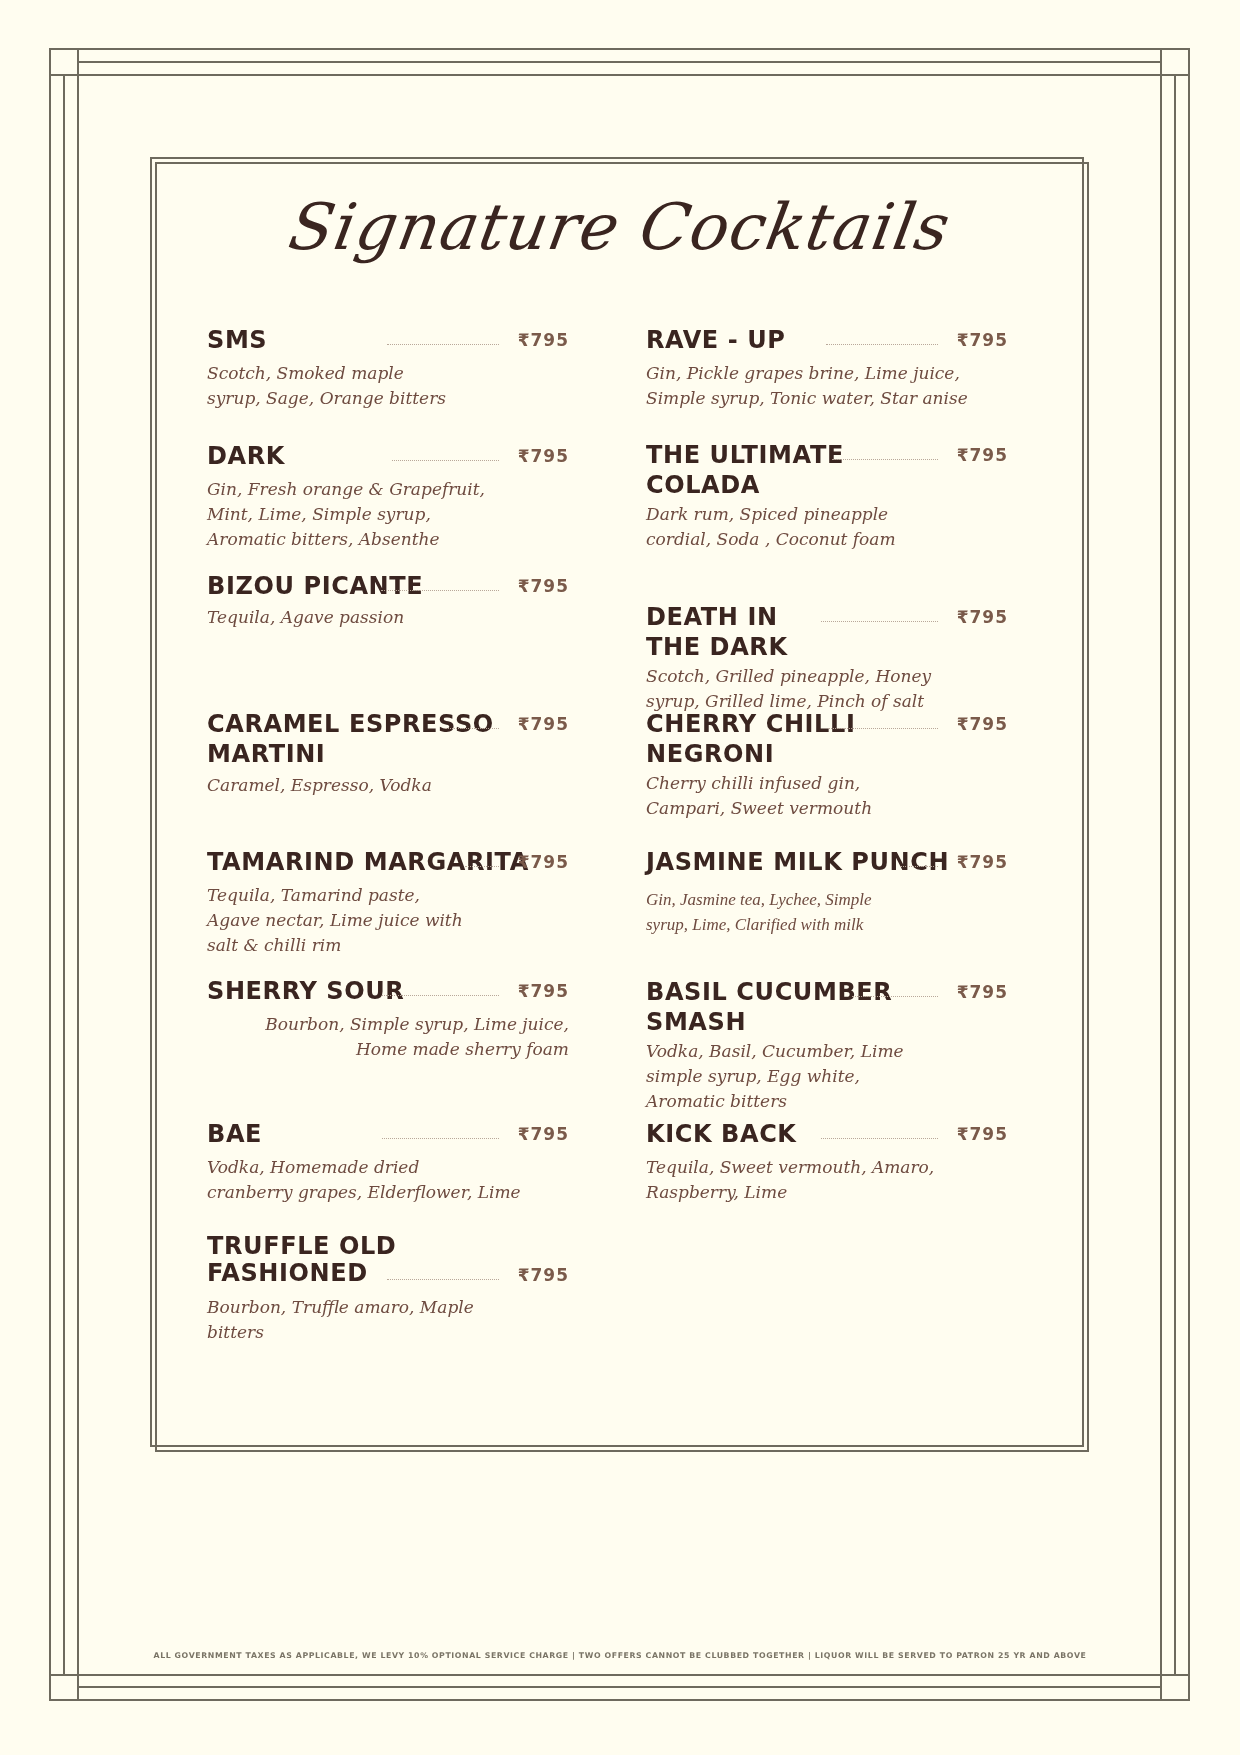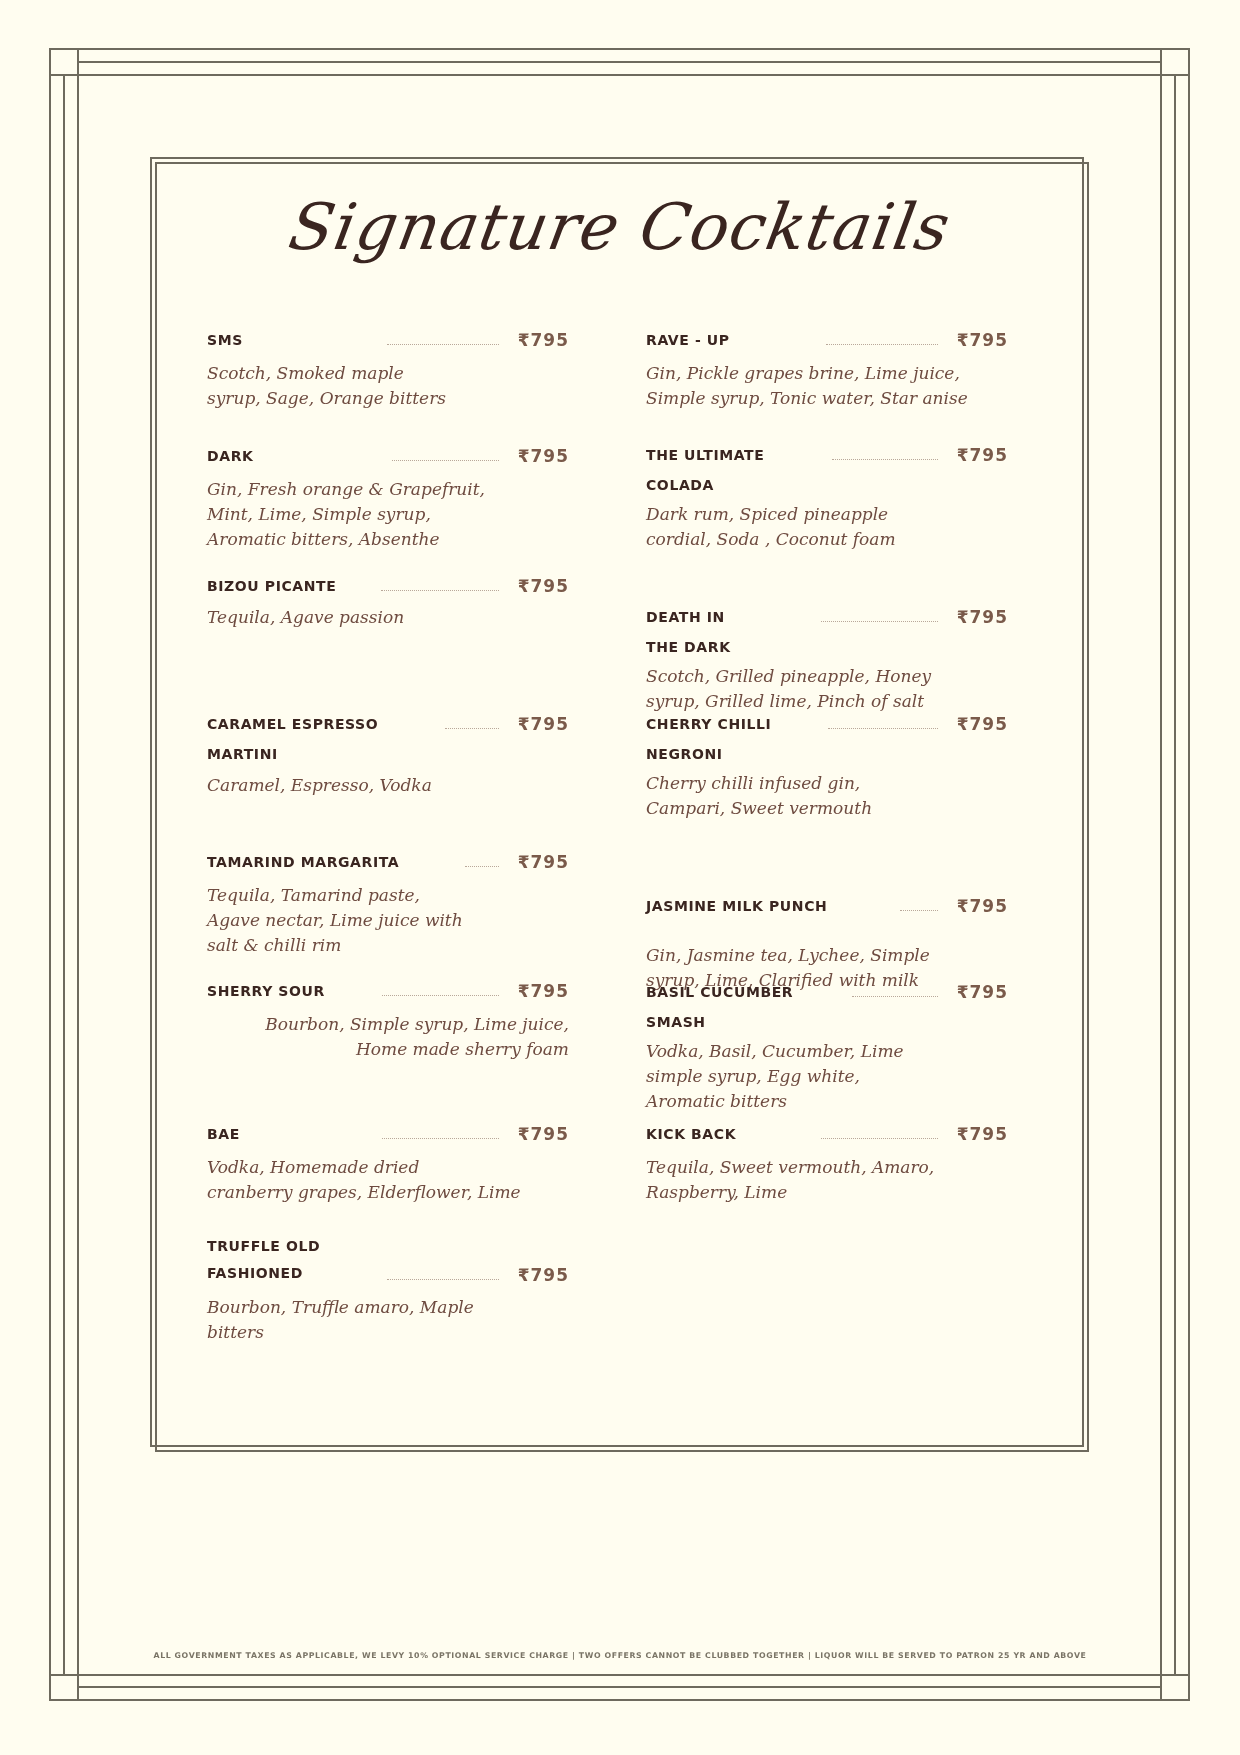--- a/index.html
+++ b/index.html
@@ -23,21 +23,21 @@
     color: #3a2520;
     letter-spacing: 1px;
     transform: skewX(-10deg);
   }
 
   .item { position: absolute; width: 362px; }
   .item .head { position: relative; height: 30px; }
   .name {
     font-family: "DejaVu Sans", sans-serif;
     font-weight: bold;
-    font-size: 14px;
+    font-size: 24px;
     letter-spacing: 0.6px;
     color: #3a2520;
     line-height: 30px;
     display: block;
     white-space: pre-line;
   }
   .dots {
     position: absolute; top: 19px; height: 0;
     border-bottom: 1.6px dotted #b9a89a;
   }
@@ -222,27 +222,27 @@
   <div class="head">
     <span class="name">CHERRY CHILLI
 NEGRONI</span>
     <span class="dots" style="left:182px; right:70px;"></span>
     <span class="price">₹795</span>
   </div>
   <div class="desc" style="margin-top:32px;">Cherry chilli infused gin,
 Campari, Sweet vermouth</div>
 </div>
 
-<div class="item" style="left:646px; top:891px;">
+<div class="item" style="left:646px; top:847px;">
   <div class="head">
     <span class="name">JASMINE MILK PUNCH</span>
     <span class="dots" style="left:254px; right:70px;"></span>
     <span class="price">₹795</span>
   </div>
-  <div class="desc" style="margin-top:22px;">Gin, Jasmine tea, Lychee, Simple
+  <div class="desc" style="margin-top:10px;font-family:Liberation Serif, serif;">Gin, Jasmine tea, Lychee, Simple
 syrup, Lime, Clarified with milk</div>
 </div>
 
 <div class="item" style="left:646px; top:977px;">
   <div class="head">
     <span class="name">BASIL CUCUMBER
 SMASH</span>
     <span class="dots" style="left:206px; right:70px;"></span>
     <span class="price">₹795</span>
   </div>

